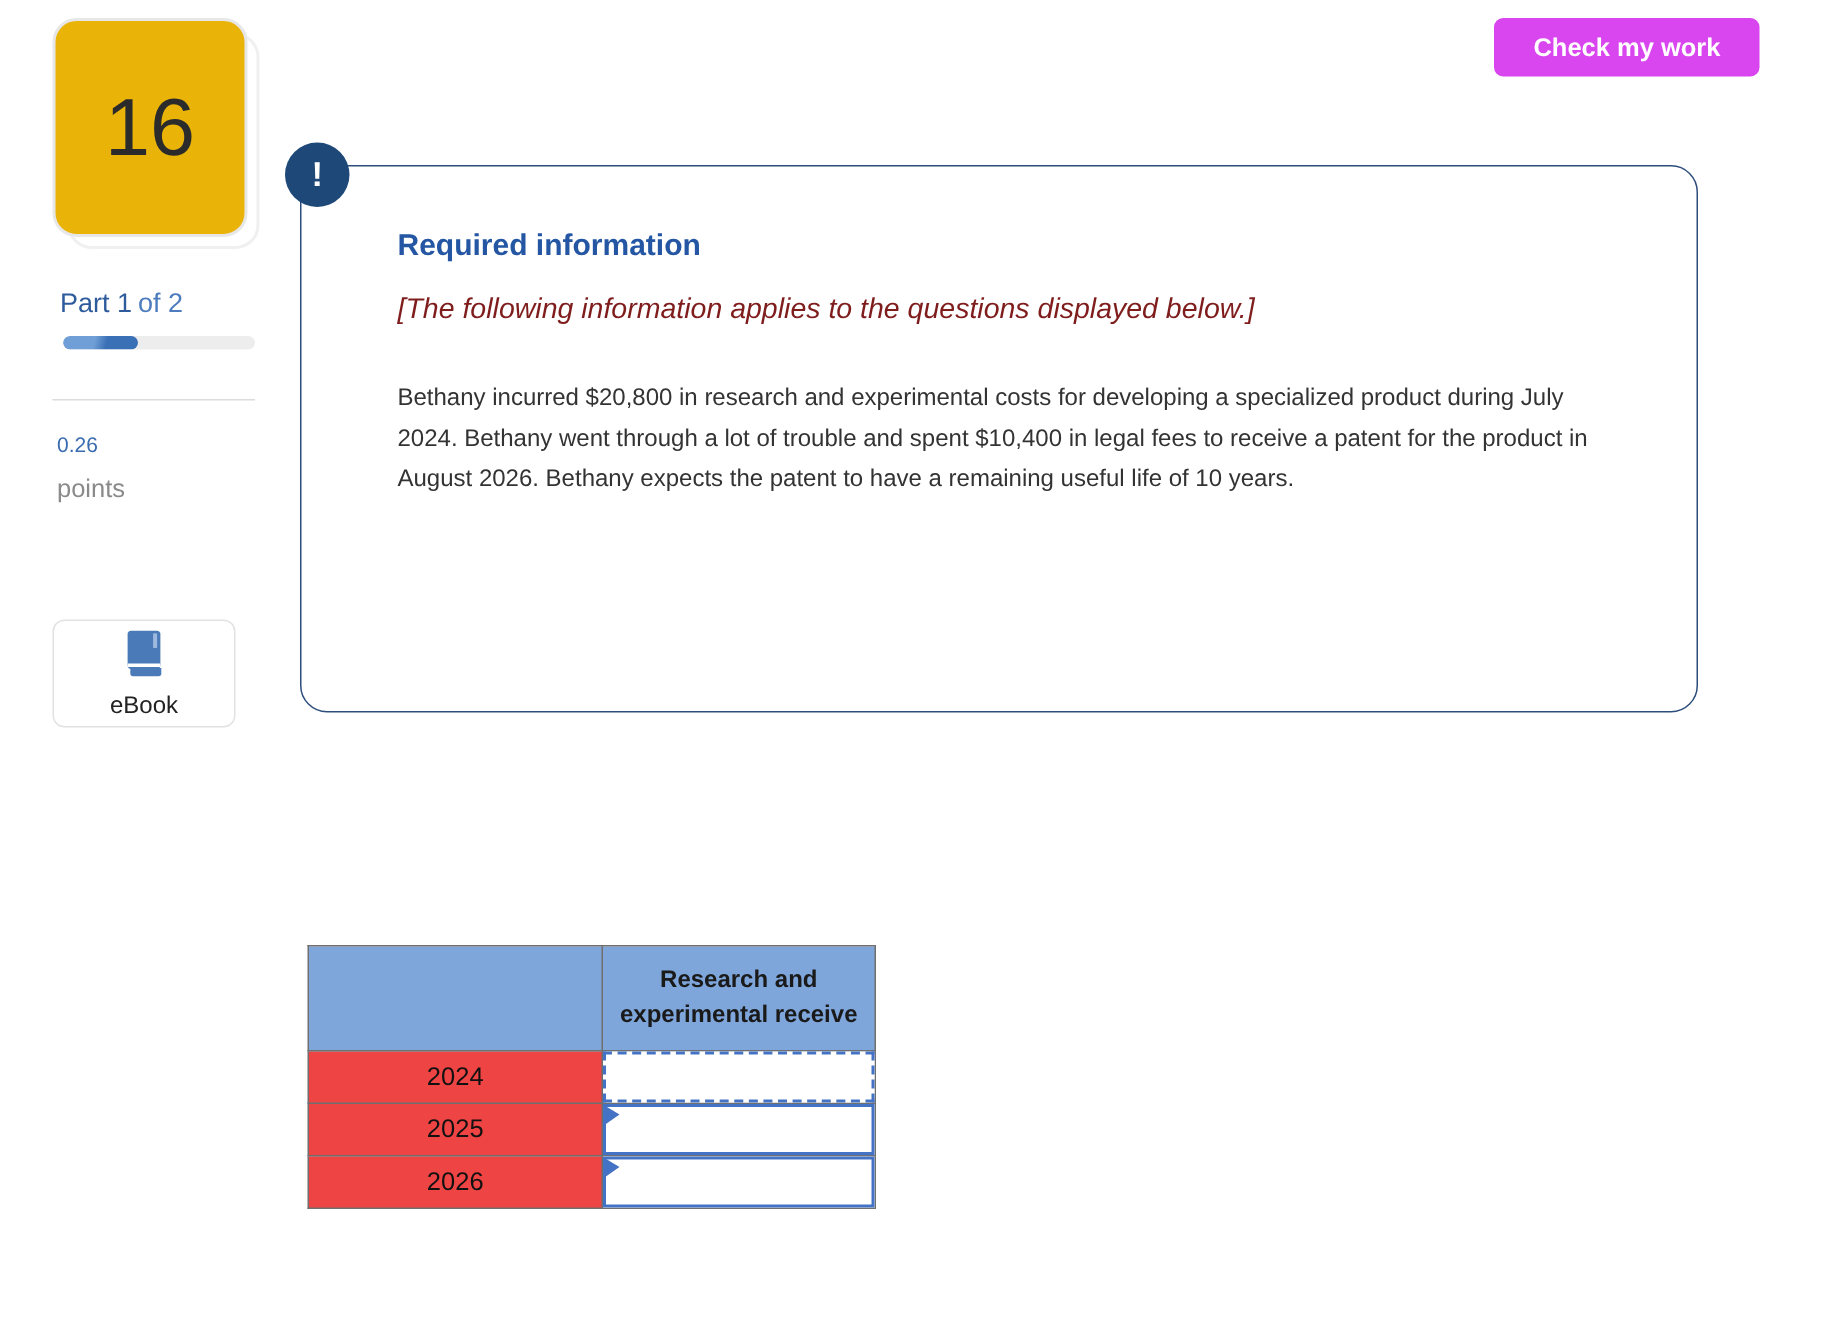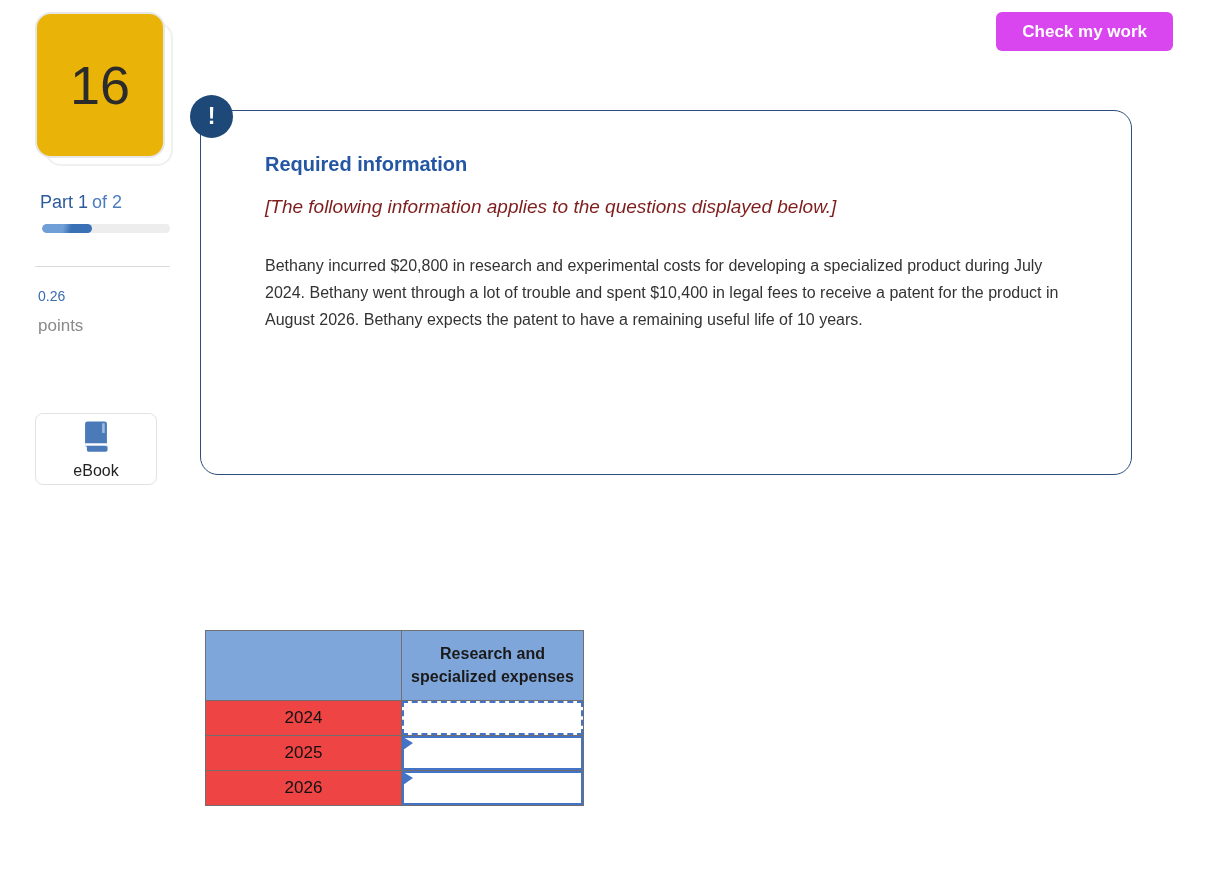--- a/index.html
+++ b/index.html
@@ -137,21 +137,21 @@
     <div class="ri-title">Required information</div>
     <div class="ri-lede">[The following information applies to the questions displayed below.]</div>
     <div class="ri-body">Bethany incurred $20,800 in research and experimental costs for developing a specialized product during July 2024. Bethany went through a lot of trouble and spent $10,400 in legal fees to receive a patent for the product in August 2026. Bethany expects the patent to have a remaining useful life of 10 years.</div>
   </div>
 
 
   <table class="anstable">
     <tbody>
         <tr>
       <th class="corner"></th>
-      <th>Research and specialized expenses</th>
+      <th>Research and experimental receive</th>
     </tr>
     <tr>
       <td class="year">2024</td>
       <td class="answer">
         <input class="cell-input selected" value="" style="">
       </td>
     </tr>
     <tr>
       <td class="year">2025</td>
       <td class="answer">

